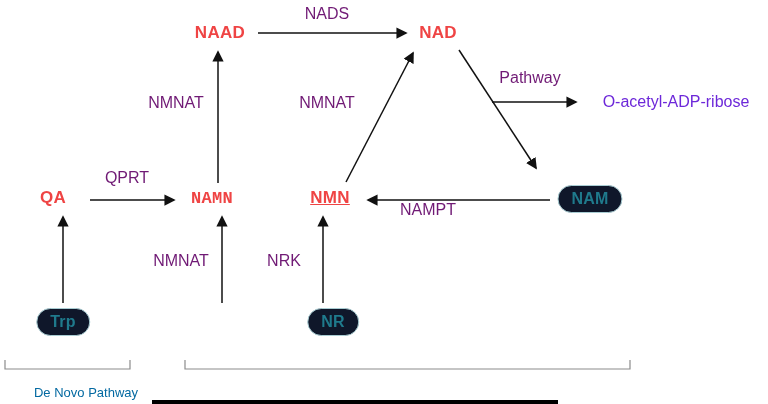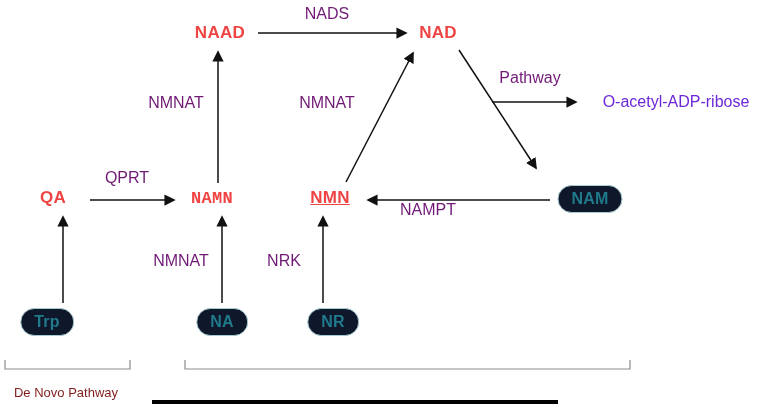--- a/index.html
+++ b/index.html
@@ -33,22 +33,23 @@
     border-radius: 15px;
     background: #0f172a;
     color: #1f7a8c;
     font-weight: 700;
     font-size: 16px;
     padding: 4px 13px;
     letter-spacing: 0.2px;
   }
   .pathway-label {
     font-size: 13px;
-    color: #7f1d1d;
+    color: #0369a1;
     font-weight: 400;
+    margin-left: 20px;
   }
   svg.layer {
     position: absolute;
     left: 0; top: 0;
     width: 768px; height: 404px;
     pointer-events: none;
   }
   .bottom-bar {
     position: absolute;
     left: 152px;
@@ -104,22 +105,21 @@
   <div class="abs enzyme" style="left:176px; top:103px;">NMNAT</div>
   <div class="abs enzyme" style="left:327px; top:103px;">NMNAT</div>
   <div class="abs enzyme" style="left:127px; top:178px;">QPRT</div>
   <div class="abs enzyme" style="left:181px; top:261px;">NMNAT</div>
   <div class="abs enzyme" style="left:284px; top:261px;">NRK</div>
   <div class="abs enzyme" style="left:428px; top:179px;margin-top:31px;">NAMPT</div>
   <div class="abs enzyme" style="left:530px; top:78px;">Pathway</div>
 
   <div class="abs product" style="left:676px; top:102px;">O-acetyl-ADP-ribose</div>
 
-  <div class="abs pill" style="left:47px; top:322px;text-align:center;">Trp</div>
-  <div class="abs pill" style="left:222px; top:322px;">NA</div>
+  <div class="abs pill" style="left:63px; top:322px;text-align:center;">Trp</div>
   <div class="abs pill" style="left:333px; top:322px;">NR</div>
   <div class="abs pill" style="left:590px; top:199px;">NAM</div>
 
   <div class="abs pathway-label" style="left:66px; top:392px;">De Novo Pathway</div>
 
   <div class="bottom-bar"></div>
 
 </div>
 
 </body></html>

